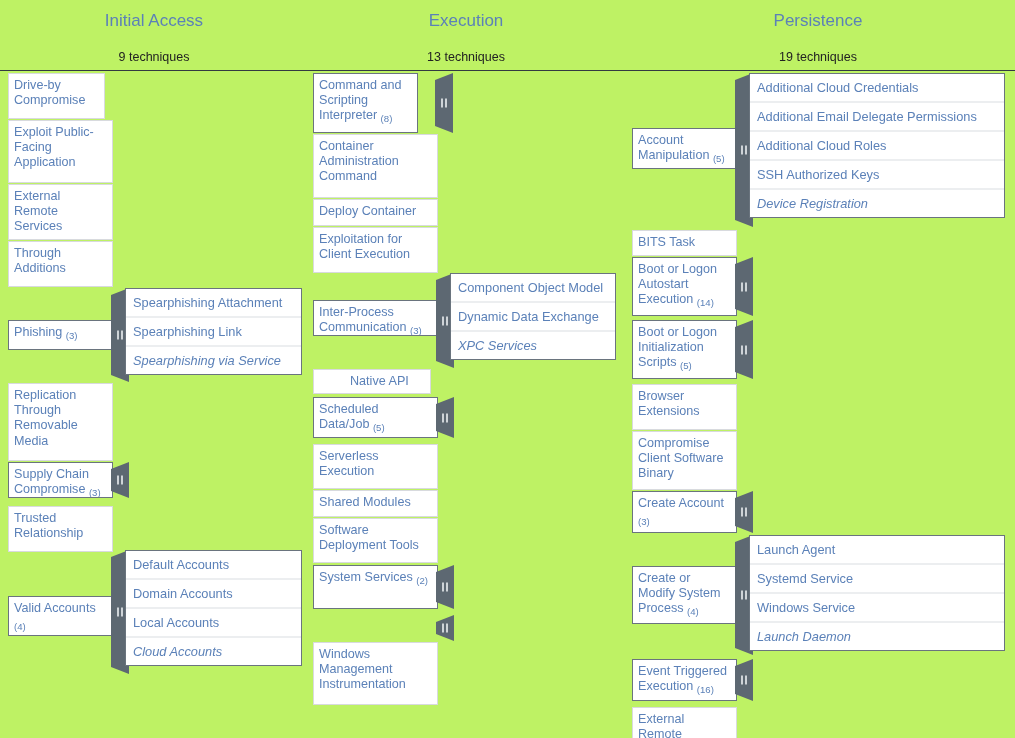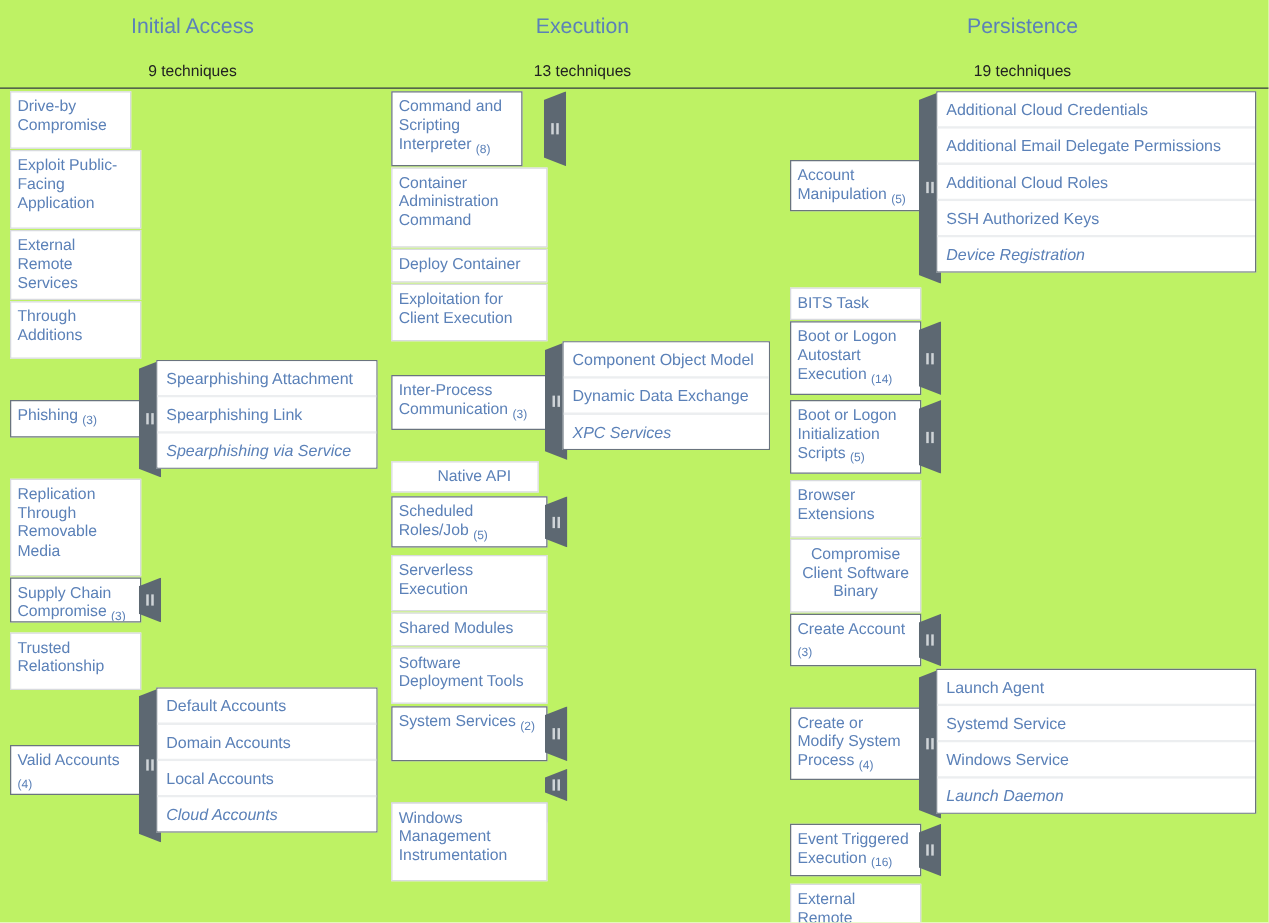--- a/index.html
+++ b/index.html
@@ -237,42 +237,42 @@
   </div>
 
   <div class="tech" style="left:313px; top:199px; width:125px; height:27px;">
     <span>Deploy Container</span>
   </div>
 
   <div class="tech" style="left:313px; top:227px; width:125px; height:46px;">
     <span>Exploitation for Client Execution</span>
   </div>
 
-  <div class="tech has-subs" style="left:313px; top:300px; width:125px; height:44px;">
+  <div class="tech has-subs" style="left:313px; top:300px; width:125px; height:36px;">
     <span>Inter-Process Communication</span>
     <span class="cnt">(3)</span>
   </div>
   <div class="tab" style="left:436px; top:273px; height:95px;">
     <span class="bars">
         <i class="b1"></i>
         <i class="b2"></i>
       </span>
   </div>
   <div class="subpanel" style="left:450px; top:273px; width:166px;">
     <div class="sub">Component Object Model</div>
     <div class="sub">Dynamic Data Exchange</div>
     <div class="sub">XPC Services</div>
   </div>
 
   <div class="tech" style="left:313px; top:369px; width:118px; height:25px;padding-left:36px;">
     <span>Native API</span>
   </div>
 
   <div class="tech has-subs" style="left:313px; top:397px; width:125px; height:41px;">
-    <span>Scheduled Roles/Job</span>
+    <span>Scheduled Data/Job</span>
     <span class="cnt">(5)</span>
   </div>
   <div class="tab" style="left:436px; top:397px; height:41px;">
     <span class="bars">
         <i class="b1"></i>
         <i class="b2"></i>
       </span>
   </div>
 
   <div class="tech" style="left:313px; top:444px; width:125px; height:45px;">
@@ -354,21 +354,21 @@
     <span class="bars">
         <i class="b1"></i>
         <i class="b2"></i>
       </span>
   </div>
 
   <div class="tech" style="left:632px; top:384px; width:105px; height:46px;">
     <span>Browser Extensions</span>
   </div>
 
-  <div class="tech" style="left:632px; top:431px; width:105px; height:59px;text-align:center;">
+  <div class="tech" style="left:632px; top:431px; width:105px; height:59px;">
     <span>Compromise Client Software Binary</span>
   </div>
 
   <div class="tech has-subs" style="left:632px; top:491px; width:105px; height:42px;">
     <span>Create Account</span>
     <span class="cnt">(3)</span>
   </div>
   <div class="tab" style="left:735px; top:491px; height:42px;">
     <span class="bars">
         <i class="b1"></i>

